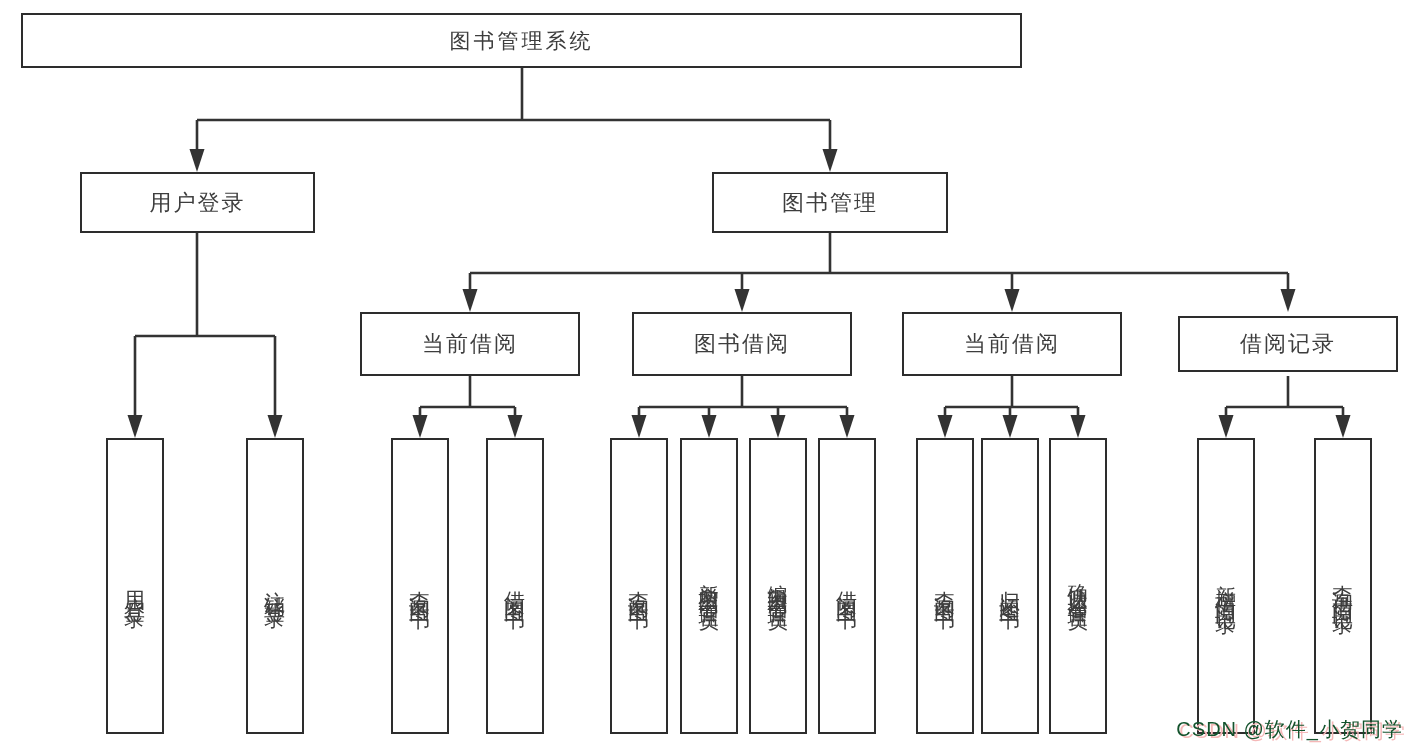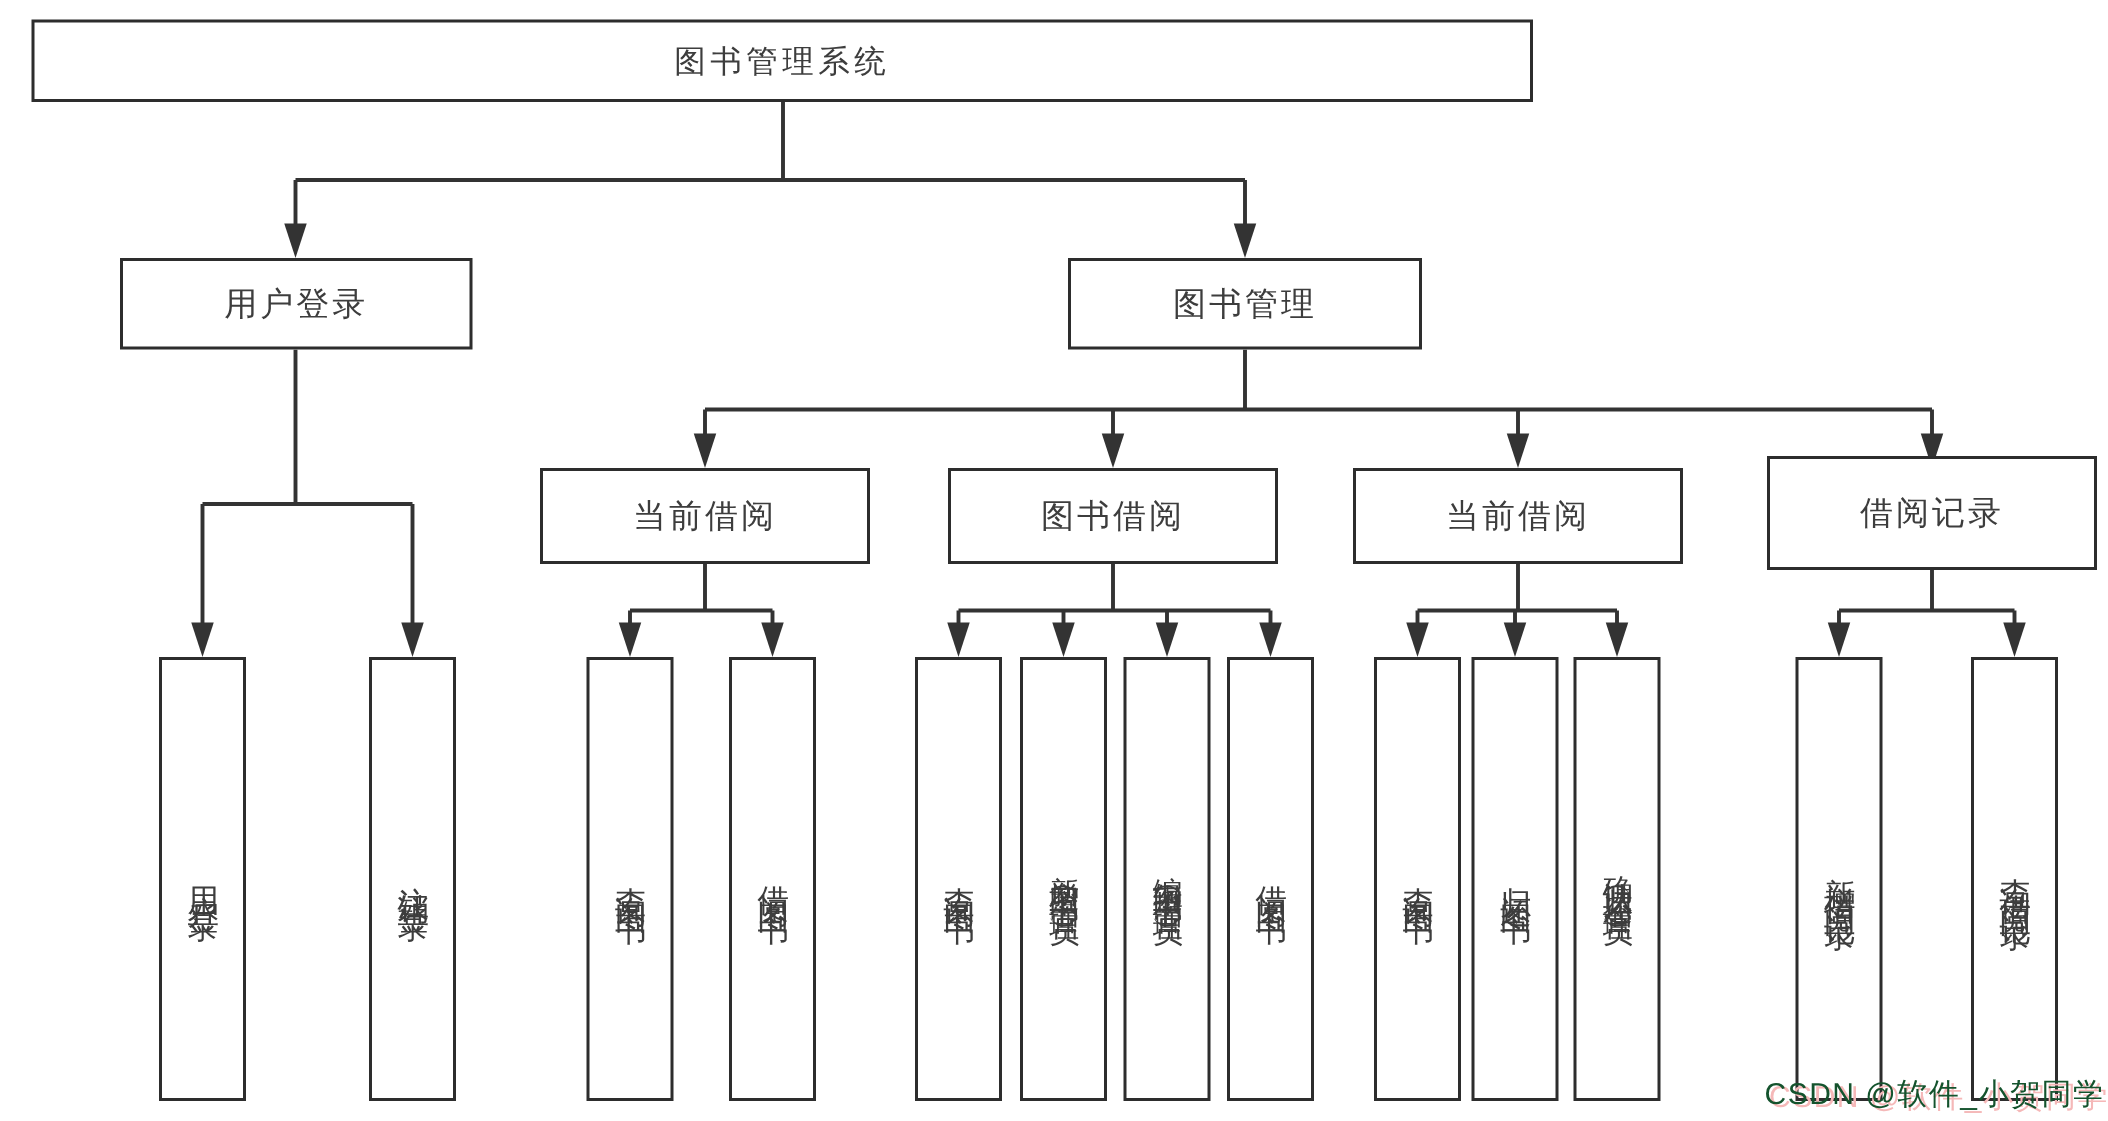--- a/index.html
+++ b/index.html
@@ -112,21 +112,21 @@
   </svg>
 
   <div class="box hbox rootbox" style="left:21px; top:13px; width:1001px; height:55px;">图书管理系统</div>
 
   <div class="box hbox" style="left:80px; top:172px; width:235px; height:61px;">用户登录</div>
   <div class="box hbox" style="left:712px; top:172px; width:236px; height:61px;text-align:center;">图书管理</div>
 
   <div class="box hbox" style="left:360px; top:312px; width:220px; height:64px;">当前借阅</div>
   <div class="box hbox" style="left:632px; top:312px; width:220px; height:64px;">图书借阅</div>
   <div class="box hbox" style="left:902px; top:312px; width:220px; height:64px;">当前借阅</div>
-  <div class="box hbox" style="left:1178px; top:304px; width:220px; height:76px;">借阅记录</div>
+  <div class="box hbox" style="left:1178px; top:316px; width:220px; height:56px;">借阅记录</div>
 
   <div class="box vbox" style="left:106px; top:438px; width:58px; height:296px;">
     <span>用户登录</span>
   </div>
   <div class="box vbox" style="left:246px; top:438px; width:58px; height:296px;">
     <span>注销登录</span>
   </div>
 
   <div class="box vbox" style="left:391px; top:438px; width:58px; height:296px;">
     <span>查询图书</span>

